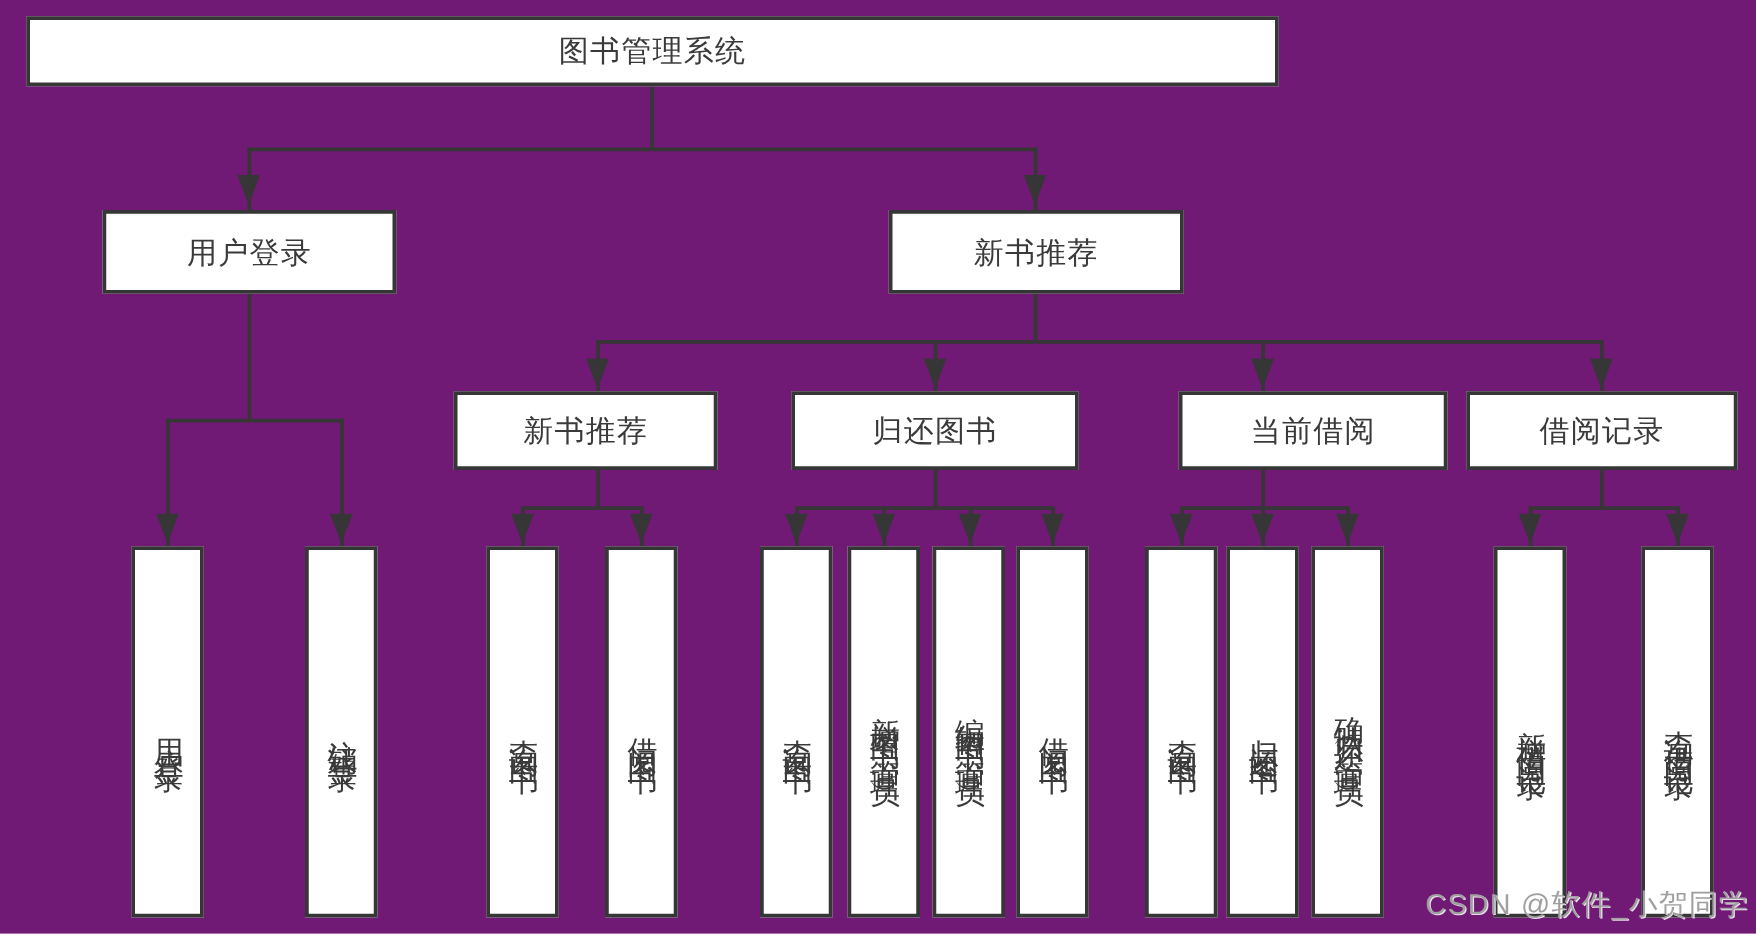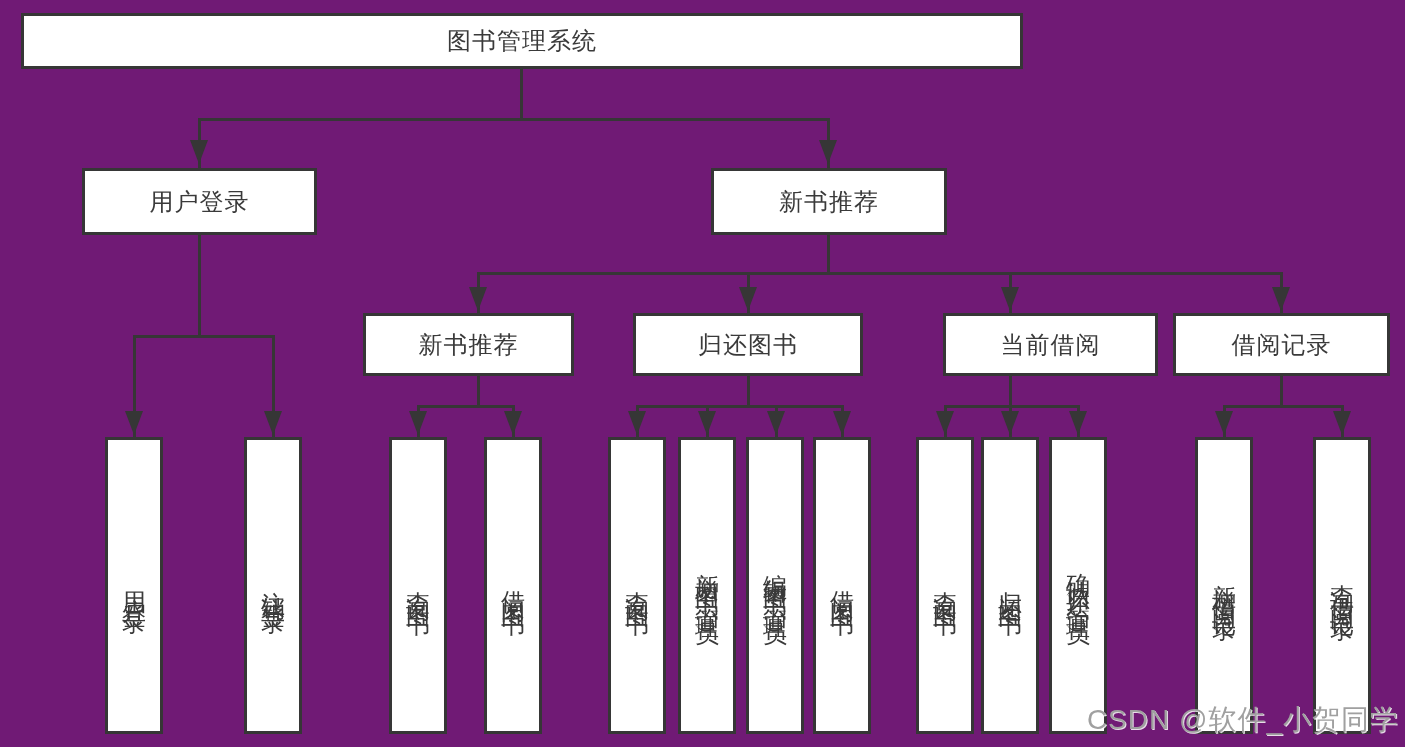--- a/index.html
+++ b/index.html
@@ -20,21 +20,21 @@
   }
   .vline { position:absolute; width:3px; background:#363636; }
   .hline { position:absolute; height:3px; background:#363636; }
   .tri {
     position:absolute; width:0; height:0;
     border-left:9px solid transparent; border-right:9px solid transparent;
     border-top:24px solid #363636;
   }
   .watermark {
     position:absolute; right:6px; bottom:8px; z-index:5;
-    font-size:28px; color:#a0a0a0; letter-spacing:1px;
+    font-size:23px; color:#a0a0a0; letter-spacing:1px;
     text-shadow:1px 1px 0 rgba(255,255,255,0.85);
   }
 </style>
 </head>
 <body>
 
 <div class="canvas">
 
   <div class="vline" style="left:520px;top:69px;height:50px;"></div>
   <div class="hline" style="left:198px;top:118px;width:632px;"></div>

